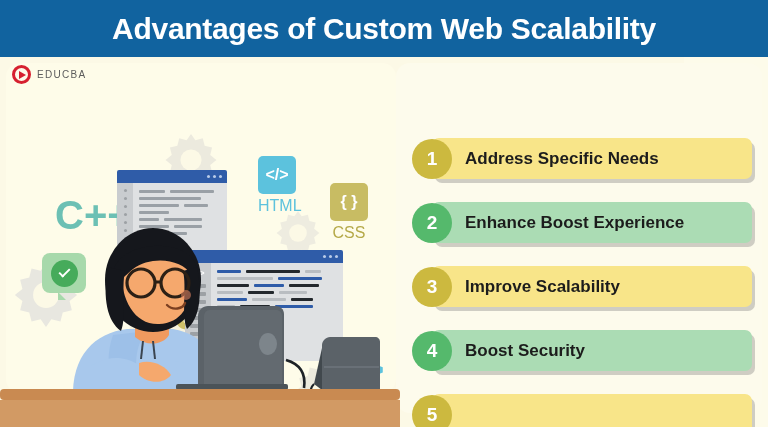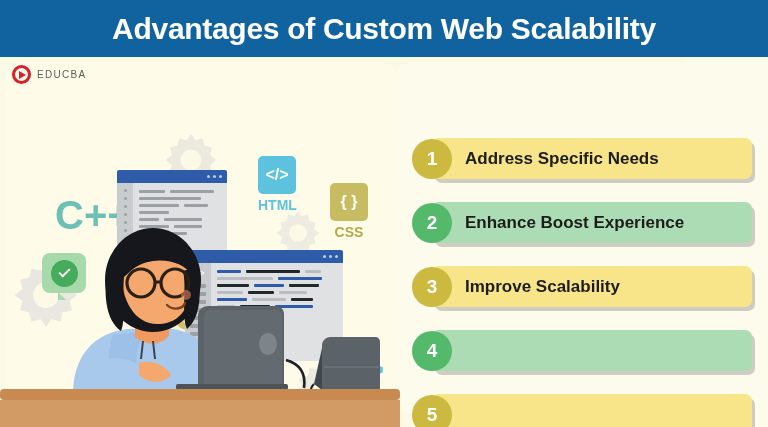--- a/index.html
+++ b/index.html
@@ -100,21 +100,21 @@
 
   
   .badge { position: absolute; text-align: center; }
   .badge-square {
     width: 38px; height: 38px; border-radius: 5px;
     display: flex; align-items: center; justify-content: center;
     font-size: 16px; font-weight: bold; color: #ffffff;
     font-family: "Liberation Sans", sans-serif;
   }
   .badge-label {
-    margin-top: 3px; font-size: 14px; font-weight: bold;
+    margin-top: 3px; font-size: 16px; font-weight: normal;
     font-family: "Liberation Sans", sans-serif;
   }
   .badge-html { left: 258px; top: 99px; }
   .badge-html .badge-square { background: #5cc2dd; }
   .badge-html .badge-label { color: #5cc2dd; }
   .badge-css  { left: 330px; top: 126px; }
   .badge-css .badge-square { background: #c8bc63; }
   .badge-css .badge-label { color: #b5a948; text-align: center; }
 
   
@@ -472,20 +472,21 @@
 
       <div class="list-item">
         <div class="pill pill-yellow"></div>
         <div class="num-circle num-yellow">3</div>
         <div class="item-label">Improve Scalability</div>
       </div>
 
       <div class="list-item">
         <div class="pill pill-green"></div>
         <div class="num-circle num-green">4</div>
+        <div class="item-label">Boost Security</div>
       </div>
 
       <div class="list-item">
         <div class="pill pill-yellow"></div>
         <div class="num-circle num-yellow">5</div>
       </div>
 
     </div>
 
   </div>

